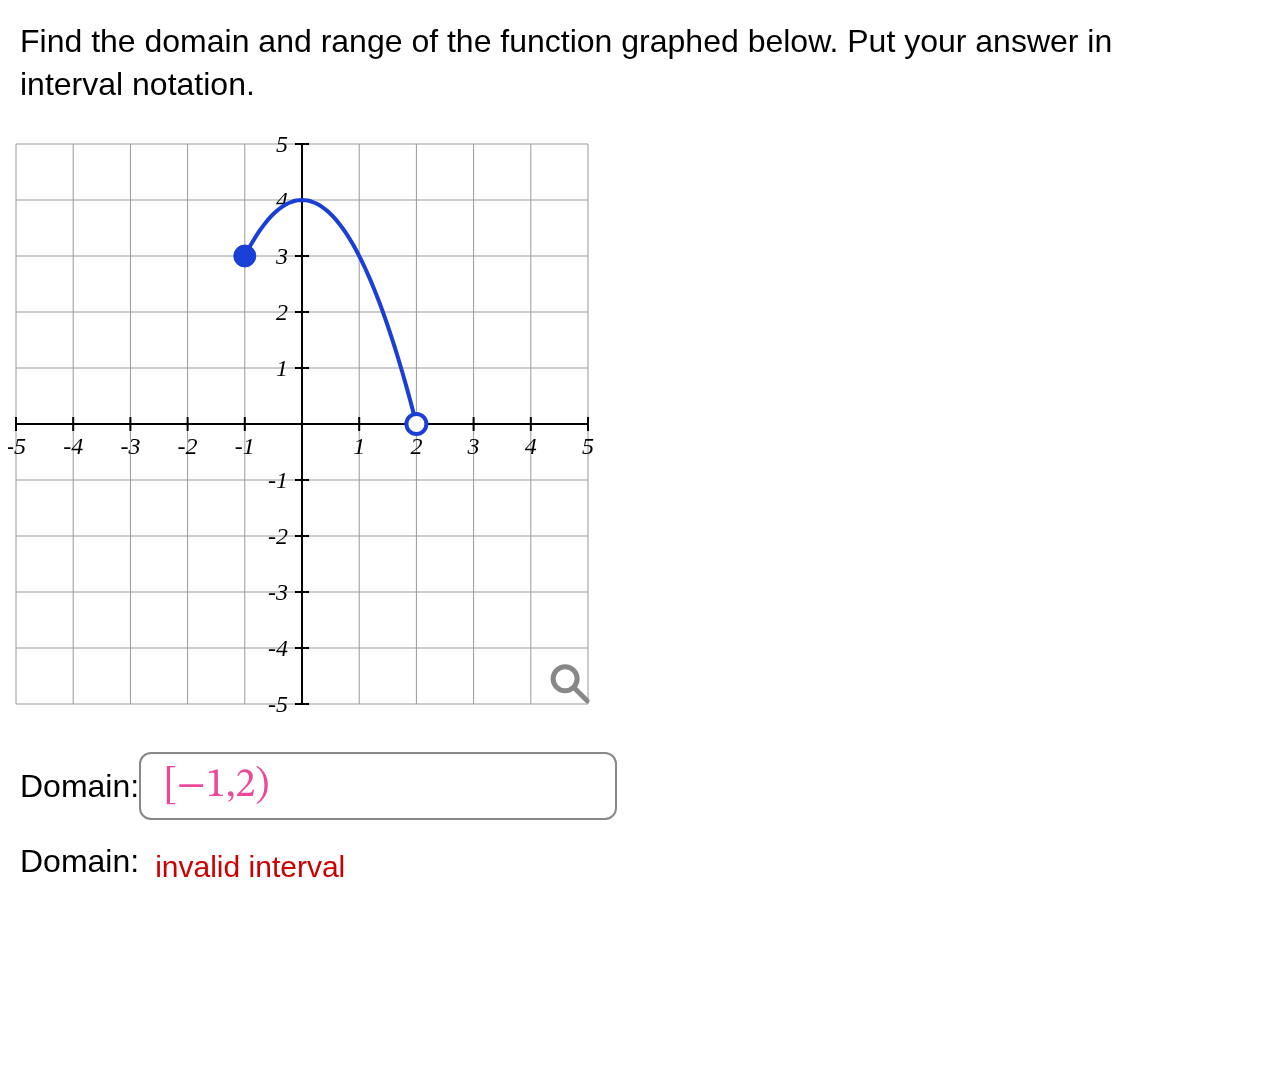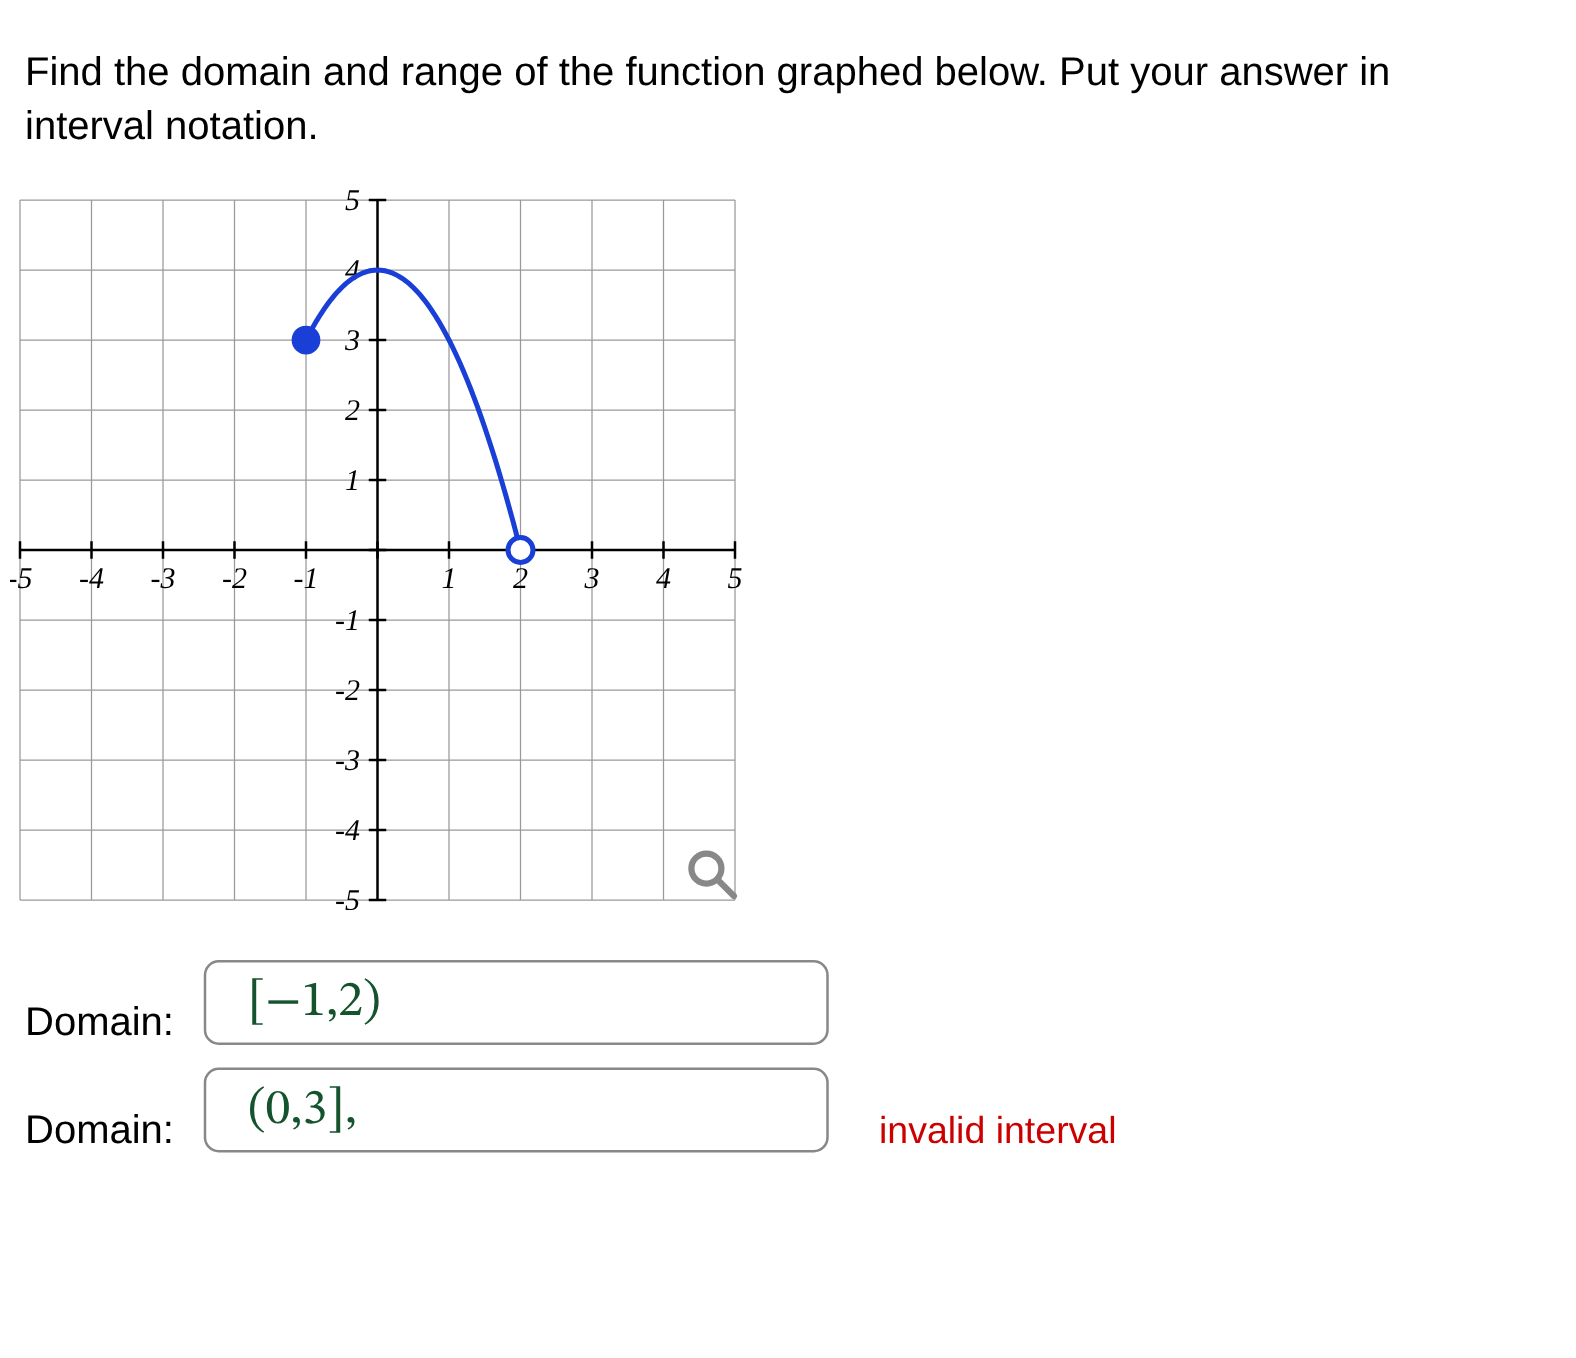--- a/index.html
+++ b/index.html
@@ -6,21 +6,21 @@
     margin: 0;
     padding: 20px 20px 20px 8px;
     font-family: "Lucida Sans", "Lucida Grande", Verdana, sans-serif;
     font-size: 30px;
     color: #000;
     background: #fff;
   }
   .question {
     font-size: 32px;
     line-height: 1.35;
-    margin: 16px 0 30px 12px;
+    margin: 0 0 30px 12px;
     max-width: 1200px;
   }
   .chart-wrap {
     margin: 0 0 40px 0;
   }
   svg {
     display: block;
   }
   .grid-line {
     stroke: #999;
@@ -52,36 +52,36 @@
     stroke-width: 4;
   }
   .zoom {
     fill: none;
     stroke: #888;
     stroke-width: 5;
     stroke-linecap: round;
   }
   .answer-row {
     display: flex;
-    align-items: flex-end;
+    align-items: center;
     margin: 18px 0 18px 12px;
-    gap: 24px;
+    gap: 0;
   }
   .answer-label {
     font-size: 32px;
   }
   .answer-box {
     border: 2px solid #888;
     border-radius: 12px;
-    padding: 8px 33px;
+    padding: 8px 22px;
     min-width: 430px;
     font-family: "Cambria Math", "STIX Two Math", "Times New Roman", serif;
     font-size: 36px;
     line-height: 1.2;
-    color: #14532d;
+    color: #ec4899;
     background: #fff;
   }
   .answer-box .big {
     font-size: 40px;
   }
   .err {
     color: #cc0000;
     font-size: 30px;
     margin-left: 16px;
     margin-top: 12px;
@@ -170,17 +170,14 @@
 
 <div class="answer-row">
   <span class="answer-label">Domain:</span>
   <span class="answer-box">
     <span class="big">[−1,2)</span>
   </span>
 </div>
 
 <div class="answer-row">
   <span class="answer-label">Domain:</span>
-  <span class="answer-box">
-    <span class="big">(0,3],</span>
-  </span>
   <span class="err">invalid interval</span>
 </div>
 
 </body></html>

